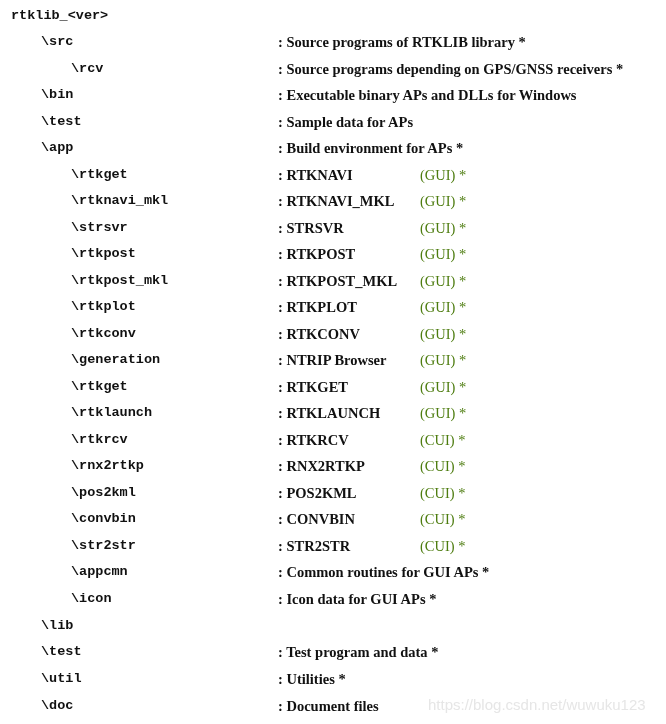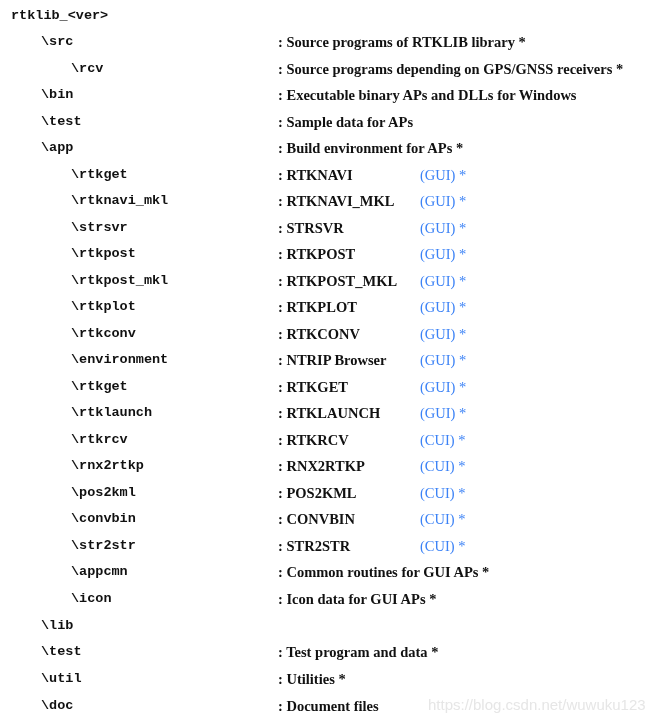--- a/index.html
+++ b/index.html
@@ -16,21 +16,21 @@
     .lvl1 { left: 41px; text-align: right; }
     .lvl2 { left: 71px; }
     .desc {
       position: absolute; top: 0; left: 278px;
       font-family: "Liberation Serif", "DejaVu Serif", serif;
       font-size: 14.5px; color: #111; white-space: pre; line-height: 20px; font-weight: bold;
     }
     .type {
       position: absolute; top: 0; left: 420px;
       font-family: "Liberation Serif", "DejaVu Serif", serif;
-      font-size: 14.5px; color: #3b82f6; white-space: pre; line-height: 20px;
+      font-size: 14.5px; color: #4d7c0f; white-space: pre; line-height: 20px;
     }
     .watermark {
       position: absolute; left: 428px; top: 696px;
       font-family: "Liberation Sans", "DejaVu Sans", sans-serif;
       font-size: 15px; color: #e6e6e6; white-space: pre;
     }
   </style>
 </head>
 <body>
 
@@ -88,21 +88,21 @@
     <span class="path lvl2">\rtkplot</span>
     <span class="desc">: RTKPLOT</span>
     <span class="type">(GUI) *</span>
   </div>
   <div class="row" style="top:323.5px">
     <span class="path lvl2">\rtkconv</span>
     <span class="desc">: RTKCONV</span>
     <span class="type">(GUI) *</span>
   </div>
   <div class="row" style="top:350px">
-    <span class="path lvl2">\environment</span>
+    <span class="path lvl2">\generation</span>
     <span class="desc">: NTRIP Browser</span>
     <span class="type">(GUI) *</span>
   </div>
   <div class="row" style="top:376.5px">
     <span class="path lvl2">\rtkget</span>
     <span class="desc">: RTKGET</span>
     <span class="type">(GUI) *</span>
   </div>
   <div class="row" style="top:403px">
     <span class="path lvl2">\rtklaunch</span>

